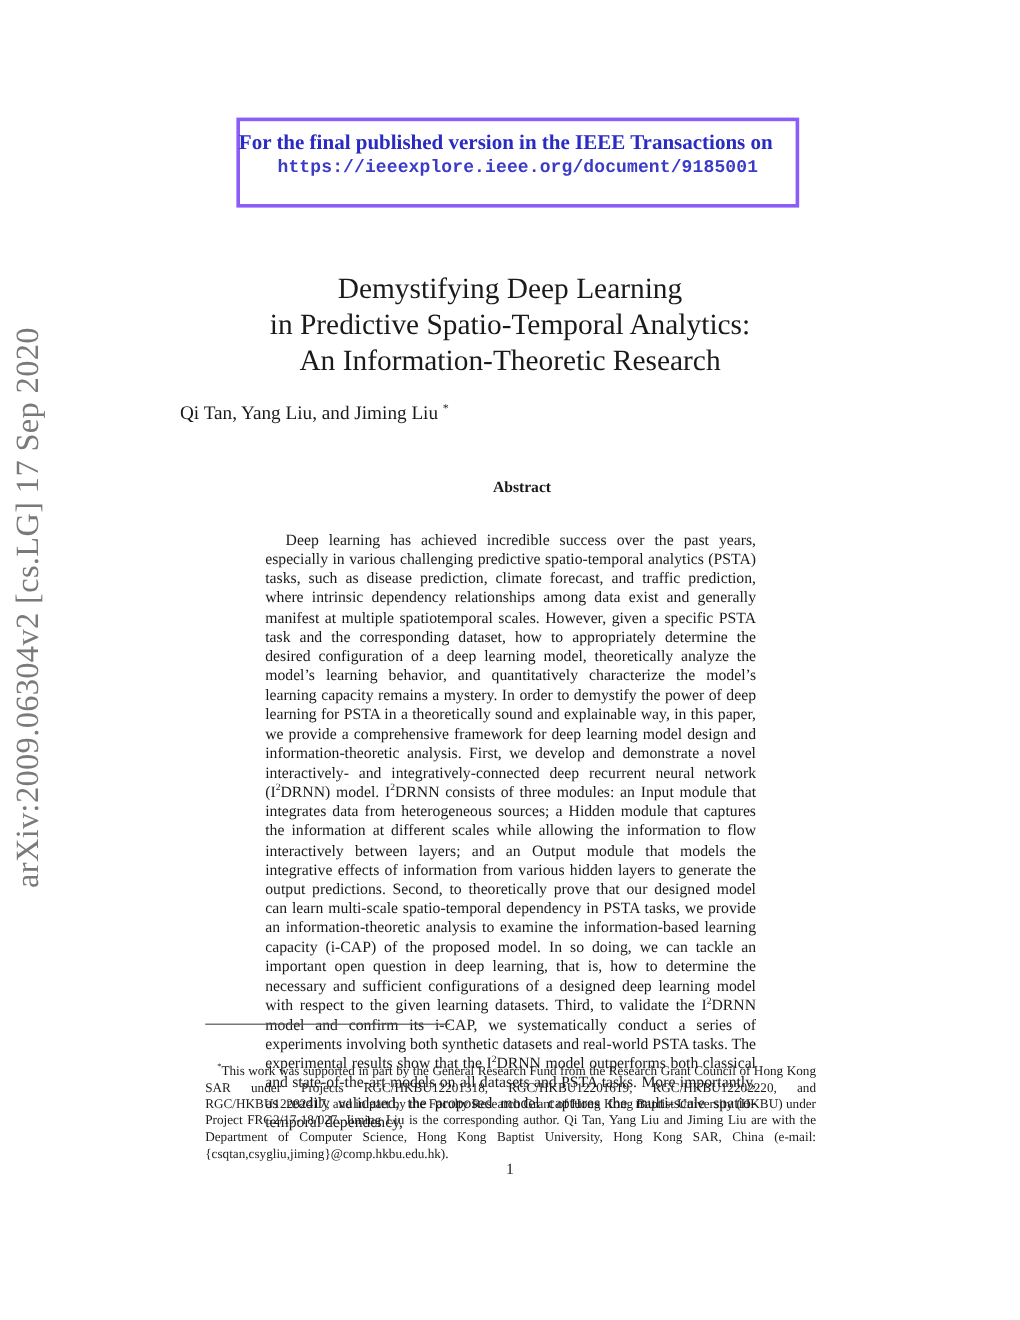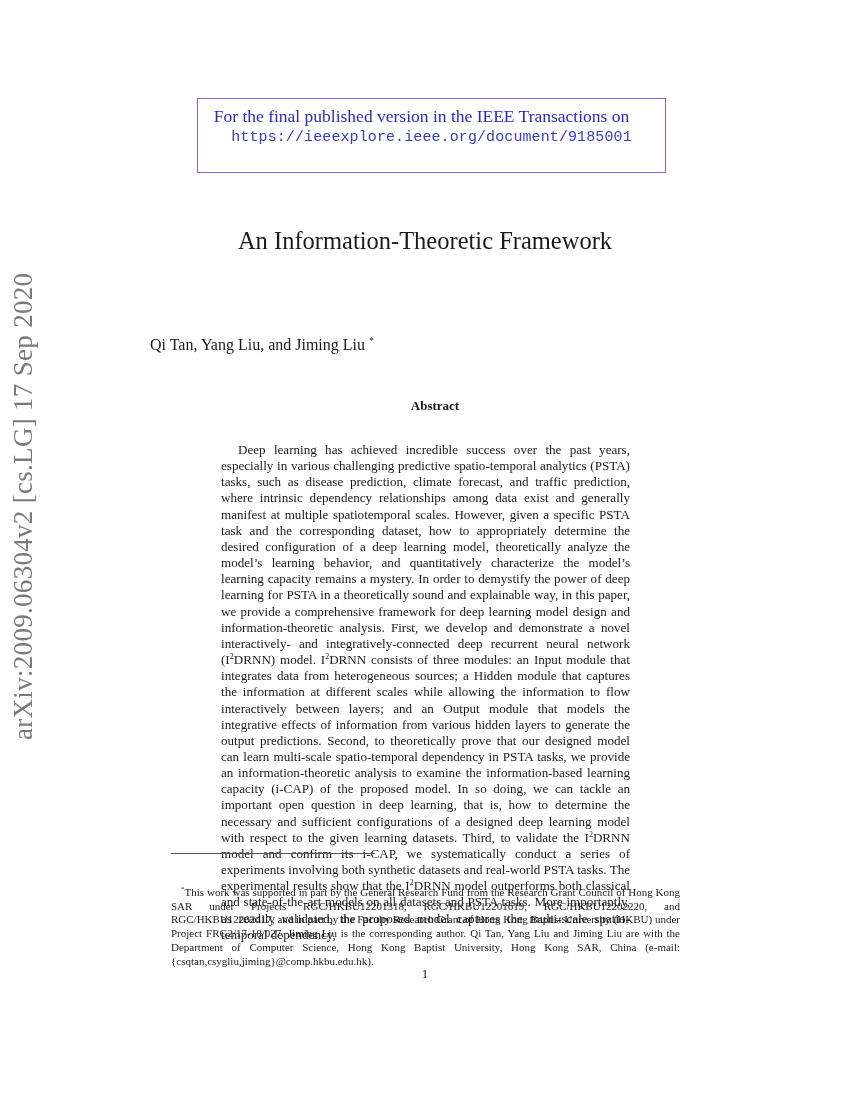--- a/index.html
+++ b/index.html
@@ -1,22 +1,22 @@
 <!DOCTYPE html>
 <html><head>
 <meta charset="utf-8">
 <style>
   html, body { margin: 0; padding: 0; background: #ffffff; }
   body { width: 850px; height: 1100px; position: relative; overflow: hidden;
          font-family: "Liberation Serif", "DejaVu Serif", serif; color: #1a1a1a; }
 
   .notice-box {
     position: absolute; left: 197px; top: 98px; width: 469px; height: 75px;
-    border: 1px solid #8b5cf6; box-sizing: border-box;
-    color: #2a2ac4; text-align: center;
+    border: 3px solid #8b5cf6; box-sizing: border-box;
+    color: #2a2ac4; text-align: center; font-weight: bold;
   }
   .notice-line { font-size: 17.5px; line-height: 22px; white-space: nowrap; }
   .notice-line.l1 { margin-top: 6px; margin-left: -20px; }
   .notice-line.l2 { margin-left: -30px; }
   .notice-url { font-family: "Liberation Mono", "DejaVu Sans Mono", monospace;
                 font-size: 15px; line-height: 22px; color: #3b3bc8; letter-spacing: 0.1px; }
 
   .side-stamp {
     position: absolute; left: 8px; top: 740px;
     transform-origin: 0 0; transform: rotate(-90deg);
@@ -63,21 +63,23 @@
 <body>
 
 <div class="notice-box">
   <div class="notice-line l1">For the final published version in the IEEE Transactions on</div>
   <div class="notice-url">https://ieeexplore.ieee.org/document/9185001</div>
 </div>
 
 <div class="side-stamp">arXiv:2009.06304v2  [cs.LG]  17 Sep 2020</div>
 
 <div class="title">
-  <div>An Information-Theoretic Framework</div>
+  <div>Demystifying Deep Learning</div>
+  <div>in Predictive Spatio-Temporal Analytics:</div>
+  <div>An Information-Theoretic Research</div>
 </div>
 
 <div class="authors">
   <span>Qi Tan, Yang Liu, and Jiming Liu</span>
   <sup>*</sup>
 </div>
 
 <div class="abstract-heading">Abstract</div>
 
 <div class="abstract-body"><span>Deep learning has achieved incredible success over the past years, especially in various challenging predictive spatio-temporal analytics (PSTA) tasks, such as disease prediction, climate forecast, and traffic prediction, where intrinsic depen­dency relationships among data exist and generally manifest at multiple spatio­temporal scales.  However, given a specific PSTA task and the corresponding dataset, how to appropriately determine the desired configuration of a deep learn­ing model, theoretically analyze the model’s learning behavior, and quantitatively characterize the model’s learning capacity remains a mystery.  In order to demys­tify the power of deep learning for PSTA in a theoretically sound and explain­able way, in this paper, we provide a comprehensive framework for deep learning model design and information-theoretic analysis.  First, we develop and demon­strate a novel interactively- and integratively-connected deep recurrent neural net­work (I</span><sup>2</sup><span>DRNN) model. I</span><sup>2</sup><span>DRNN consists of three modules: an Input module that integrates data from heterogeneous sources; a Hidden module that captures the in­formation at different scales while allowing the information to flow interactively between layers; and an Output module that models the integrative effects of infor­mation from various hidden layers to generate the output predictions.  Second, to theoretically prove that our designed model can learn multi-scale spatio-temporal dependency in PSTA tasks, we provide an information-theoretic analysis to exam­ine the information-based learning capacity (i-CAP) of the proposed model.  In so doing, we can tackle an important open question in deep learning, that is, how to determine the necessary and sufficient configurations of a designed deep learning model with respect to the given learning datasets.  Third, to validate the I</span><sup>2</sup><span>DRNN model and confirm its i-CAP, we systematically conduct a series of experiments involving both synthetic datasets and real-world PSTA tasks.  The experimental results show that the I</span><sup>2</sup><span>DRNN model outperforms both classical and state-of-the-art models on all datasets and PSTA tasks.  More importantly, as readily vali­dated, the proposed model captures the multi-scale spatio-temporal dependency,</span></div>

